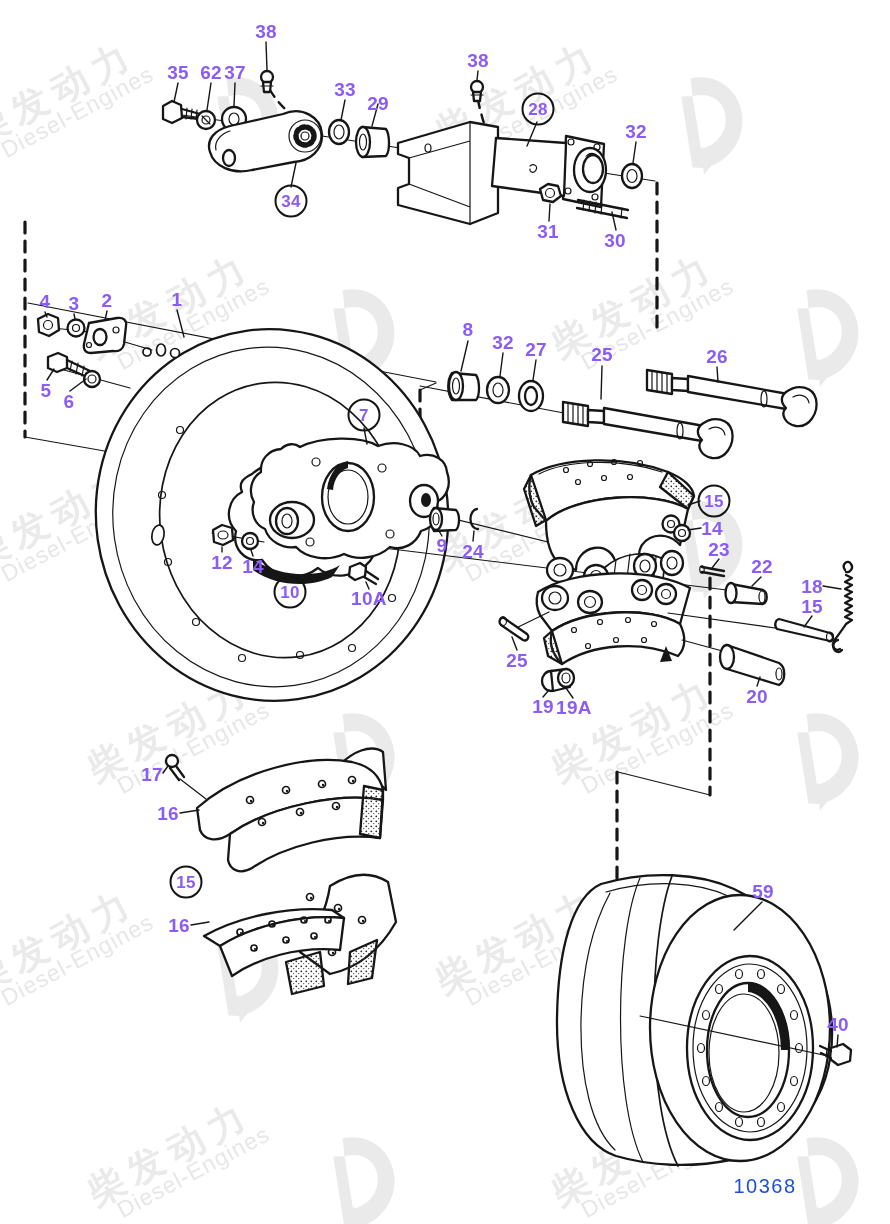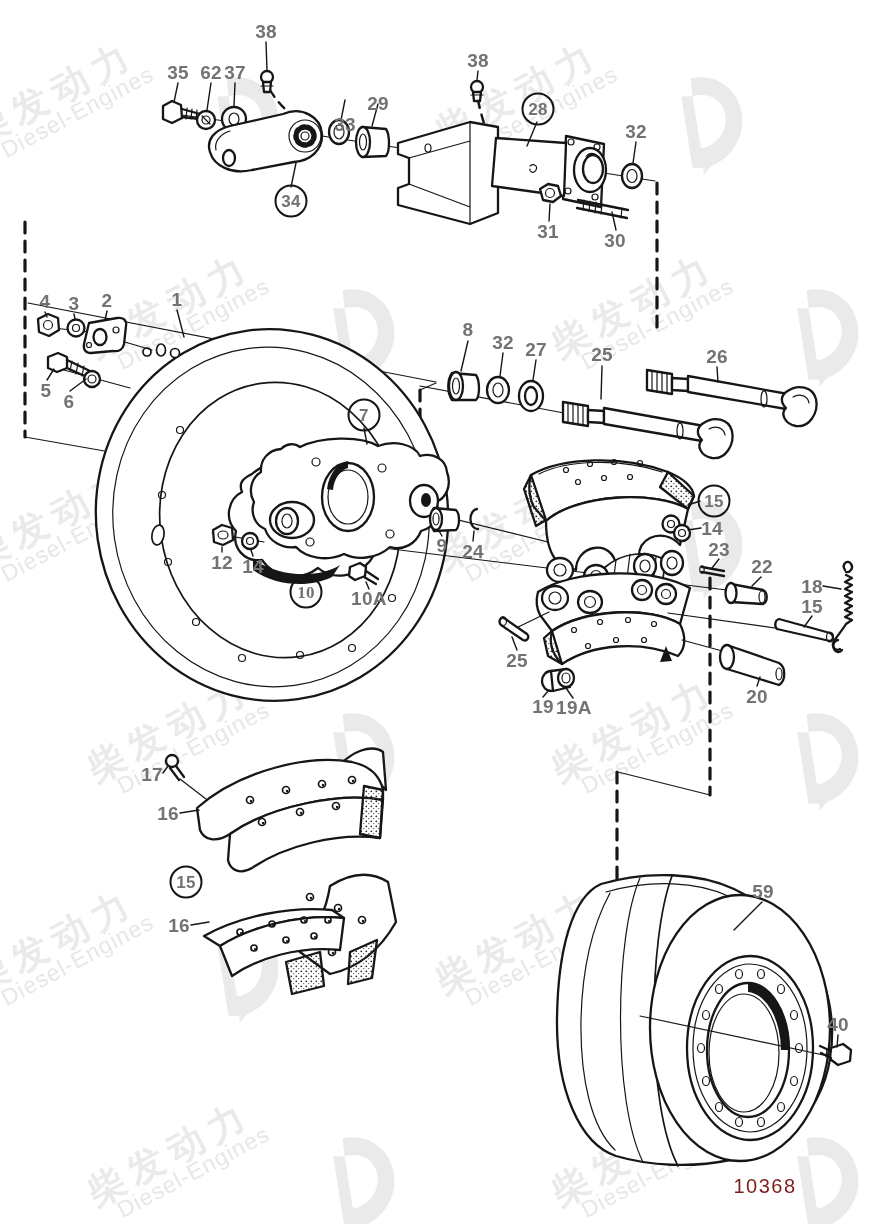--- a/index.html
+++ b/index.html
@@ -21,27 +21,27 @@
   .s15{stroke-width:1.7;}
   .s2{stroke-width:2.3;}
   .ld{stroke-width:1.4;}
   .w{fill:#ffffff;}
   .b{fill:#161616;stroke:none;}
   .dash{stroke-width:3.2;stroke-dasharray:11 8;}
   .dash2{stroke-width:2.4;stroke-dasharray:8 7;}
   
   #labels{position:absolute;inset:0;z-index:3;pointer-events:none;}
   .lbl{position:absolute;transform:translate(-50%,-50%);
-       font-size:19px;font-weight:700;color:#737373;letter-spacing:.3px;
+       font-size:19px;font-weight:700;color:#8b5cf6;letter-spacing:.3px;
        white-space:nowrap;line-height:1;}
   .lbl.circled{border:2.3px solid #141414;border-radius:50%;
        width:29px;height:29px;display:flex;align-items:center;justify-content:center;
        font-size:17px;background:rgba(255,255,255,.0);}
   #dwg-no{position:absolute;left:765px;top:1186px;transform:translate(-50%,-50%);
-       font-size:20px;font-weight:500;letter-spacing:1.5px;color:#7f1d1d;z-index:3;}
+       font-size:20px;font-weight:500;letter-spacing:1.5px;color:#1d4ed8;z-index:3;}
 </style>
 </head>
 <body>
 
 <div id="stage">
 
   <div id="wm">
       <div class="wm-item" style="left: -32px; top: 72px;">
         <div class="wm-cn">柴发动力</div>
         <div class="wm-en">Diesel-Engines</div>
@@ -579,21 +579,21 @@
         <path d="M838,1035 L837,1047"></path>
       </g>
     </g>
   </svg>
 
   <div id="labels">
       <div class="lbl" style="left: 266px; top: 31px;">38</div>
       <div class="lbl" style="left: 178px; top: 72px;">35</div>
       <div class="lbl" style="left: 211px; top: 72px;">62</div>
       <div class="lbl" style="left: 235px; top: 72px;">37</div>
-      <div class="lbl" style="left: 345px; top: 89px; margin-top: 35px;">33</div>
+      <div class="lbl" style="left: 345px; top: 89px;">33</div>
       <div class="lbl" style="left: 378px; top: 103px;">29</div>
       <div class="lbl circled" style="left: 291px; top: 201px;">34</div>
       <div class="lbl" style="left: 478px; top: 60px;">38</div>
       <div class="lbl circled" style="left: 538px; top: 109px; text-align: right;">28</div>
       <div class="lbl" style="left: 636px; top: 131px;">32</div>
       <div class="lbl" style="left: 548px; top: 231px;">31</div>
       <div class="lbl" style="left: 615px; top: 240px;">30</div>
       <div class="lbl" style="left: 45px; top: 301px;">4</div>
       <div class="lbl" style="left: 74px; top: 303px;">3</div>
       <div class="lbl" style="left: 107px; top: 300px;">2</div>
@@ -603,21 +603,21 @@
       <div class="lbl" style="left: 468px; top: 329px;">8</div>
       <div class="lbl" style="left: 503px; top: 342px;">32</div>
       <div class="lbl" style="left: 536px; top: 349px;">27</div>
       <div class="lbl" style="left: 602px; top: 354px;">25</div>
       <div class="lbl" style="left: 717px; top: 356px;">26</div>
       <div class="lbl circled" style="left: 364px; top: 415px;">7</div>
       <div class="lbl" style="left: 222px; top: 562px;">12</div>
       <div class="lbl" style="left: 253px; top: 566px;">14</div>
       <div class="lbl" style="left: 442px; top: 545px;">9</div>
       <div class="lbl" style="left: 473px; top: 551px;">24</div>
-      <div class="lbl circled" style="left: 306px; top: 592px; font-family: Liberation Serif, serif;">10</div>
+      <div class="lbl circled" style="left: 290px; top: 592px;">10</div>
       <div class="lbl" style="left: 369px; top: 598px;">10A</div>
       <div class="lbl circled" style="left: 714px; top: 501px;">15</div>
       <div class="lbl" style="left: 712px; top: 528px;">14</div>
       <div class="lbl" style="left: 719px; top: 549px; text-align: right;">23</div>
       <div class="lbl" style="left: 762px; top: 566px;">22</div>
       <div class="lbl" style="left: 812px; top: 586px;">18</div>
       <div class="lbl" style="left: 812px; top: 606px;">15</div>
       <div class="lbl" style="left: 517px; top: 660px;">25</div>
       <div class="lbl" style="left: 543px; top: 706px;">19</div>
       <div class="lbl" style="left: 574px; top: 707px;">19A</div>

